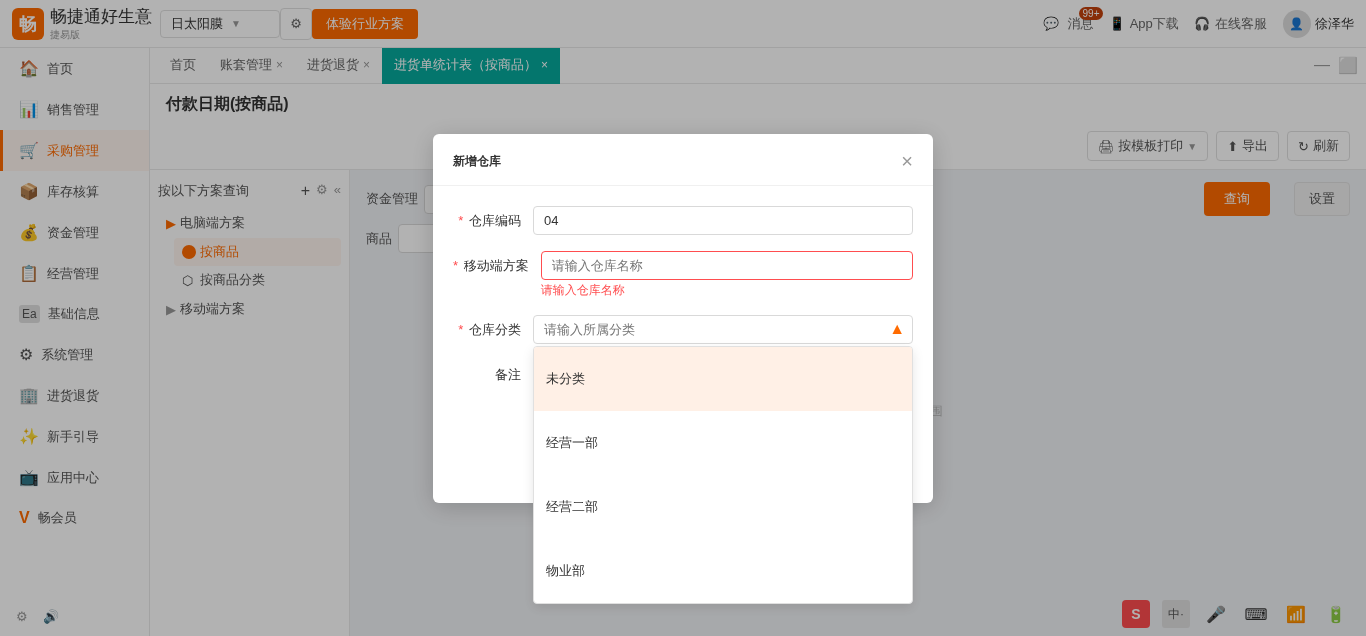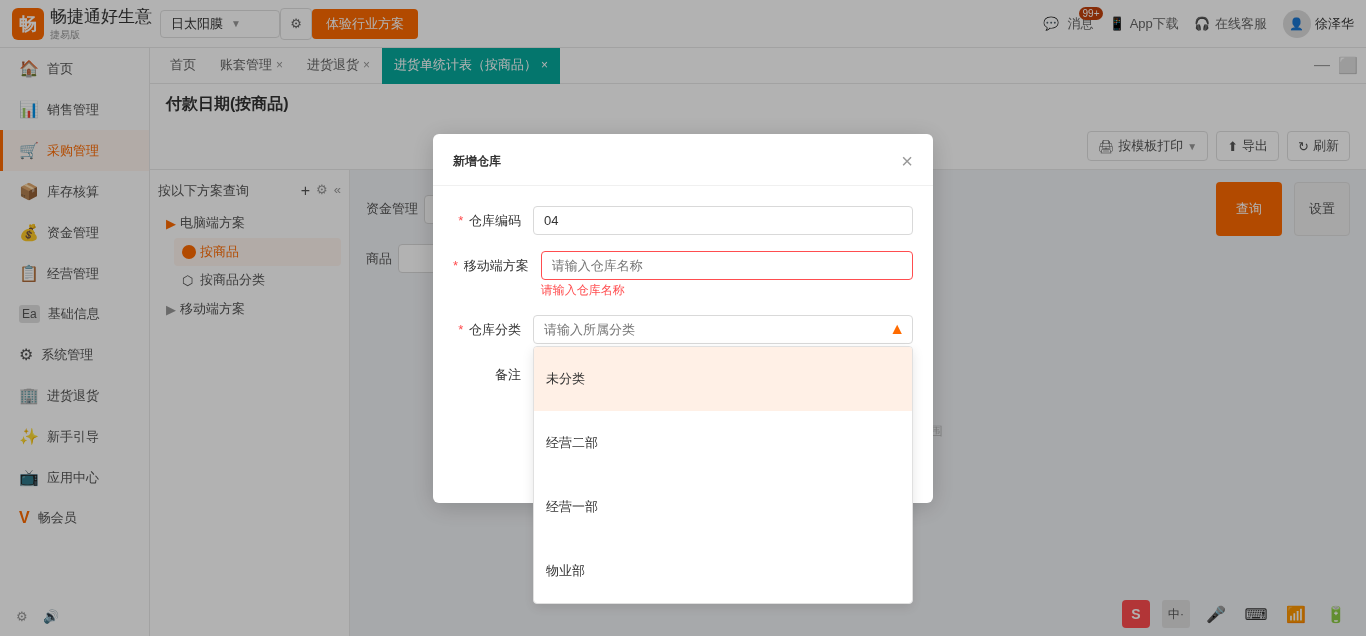--- a/index.html
+++ b/index.html
@@ -131,21 +131,21 @@
       border: 1px solid #e0e0e0; border-radius: 4px;
       padding: 5px 10px; cursor: pointer; font-size: 13px; color: #555;
     }
     .query-btn {
       background: #ff6b00; color: #fff;
       border: none; border-radius: 4px;
       padding: 6px 20px; cursor: pointer; font-size: 13px;
     }
     .set-btn {
       border: 1px solid #e0e0e0; border-radius: 4px;
-      padding: 17px 14px; cursor: pointer; font-size: 13px; color: #555;
+      padding: 7px 14px; cursor: pointer; font-size: 13px; color: #555;
     }
 
     .content-area { display: flex; flex: 1; overflow: hidden; }
 
     
     .left-panel {
       width: 200px; background: #fff;
       border-right: 1px solid #e8e8e8;
       padding: 12px 8px;
       font-size: 13px;
@@ -457,21 +457,21 @@
             <input class="form-input" style="width: 130px;" type="text" placeholder="">
             <span>—</span>
             <input class="form-input" style="width: 130px;" type="text" placeholder="">
           </div>
           <div class="filter-item">
             <span>单据状态</span>
             <select class="filter-select">
               <option value=""></option>
             </select>
           </div>
-          <div style="margin-left:auto;display:flex;gap:12px;">
+          <div style="margin-left:auto;display:flex;gap:24px;">
             <button class="query-btn">查询</button>
             <button class="set-btn">设置</button>
           </div>
         </div>
         <div class="filter-row">
           <div class="filter-item">
             <span>商品</span>
             <input class="form-input" style="width: 200px;" type="text">
             <span class="dots-btn">···</span>
           </div>
@@ -523,22 +523,22 @@
         <div class="form-label">
           <span class="required">*</span>
           <span>仓库分类</span>
         </div>
         <div class="form-control category-wrapper">
           <input class="category-input" type="text" placeholder="请输入所属分类" style="">
           <span class="category-arrow">▲</span>
           
           <div class="category-dropdown">
             <div class="category-option highlighted">未分类</div>
+            <div class="category-option">经营一部</div>
             <div class="category-option">经营二部</div>
-            <div class="category-option">经营一部</div>
             <div class="category-option">物业部</div>
           </div>
         </div>
       </div>
 
       <div class="form-row">
         <div class="form-label">
           <span>备注</span>
         </div>
         <div class="form-control">

